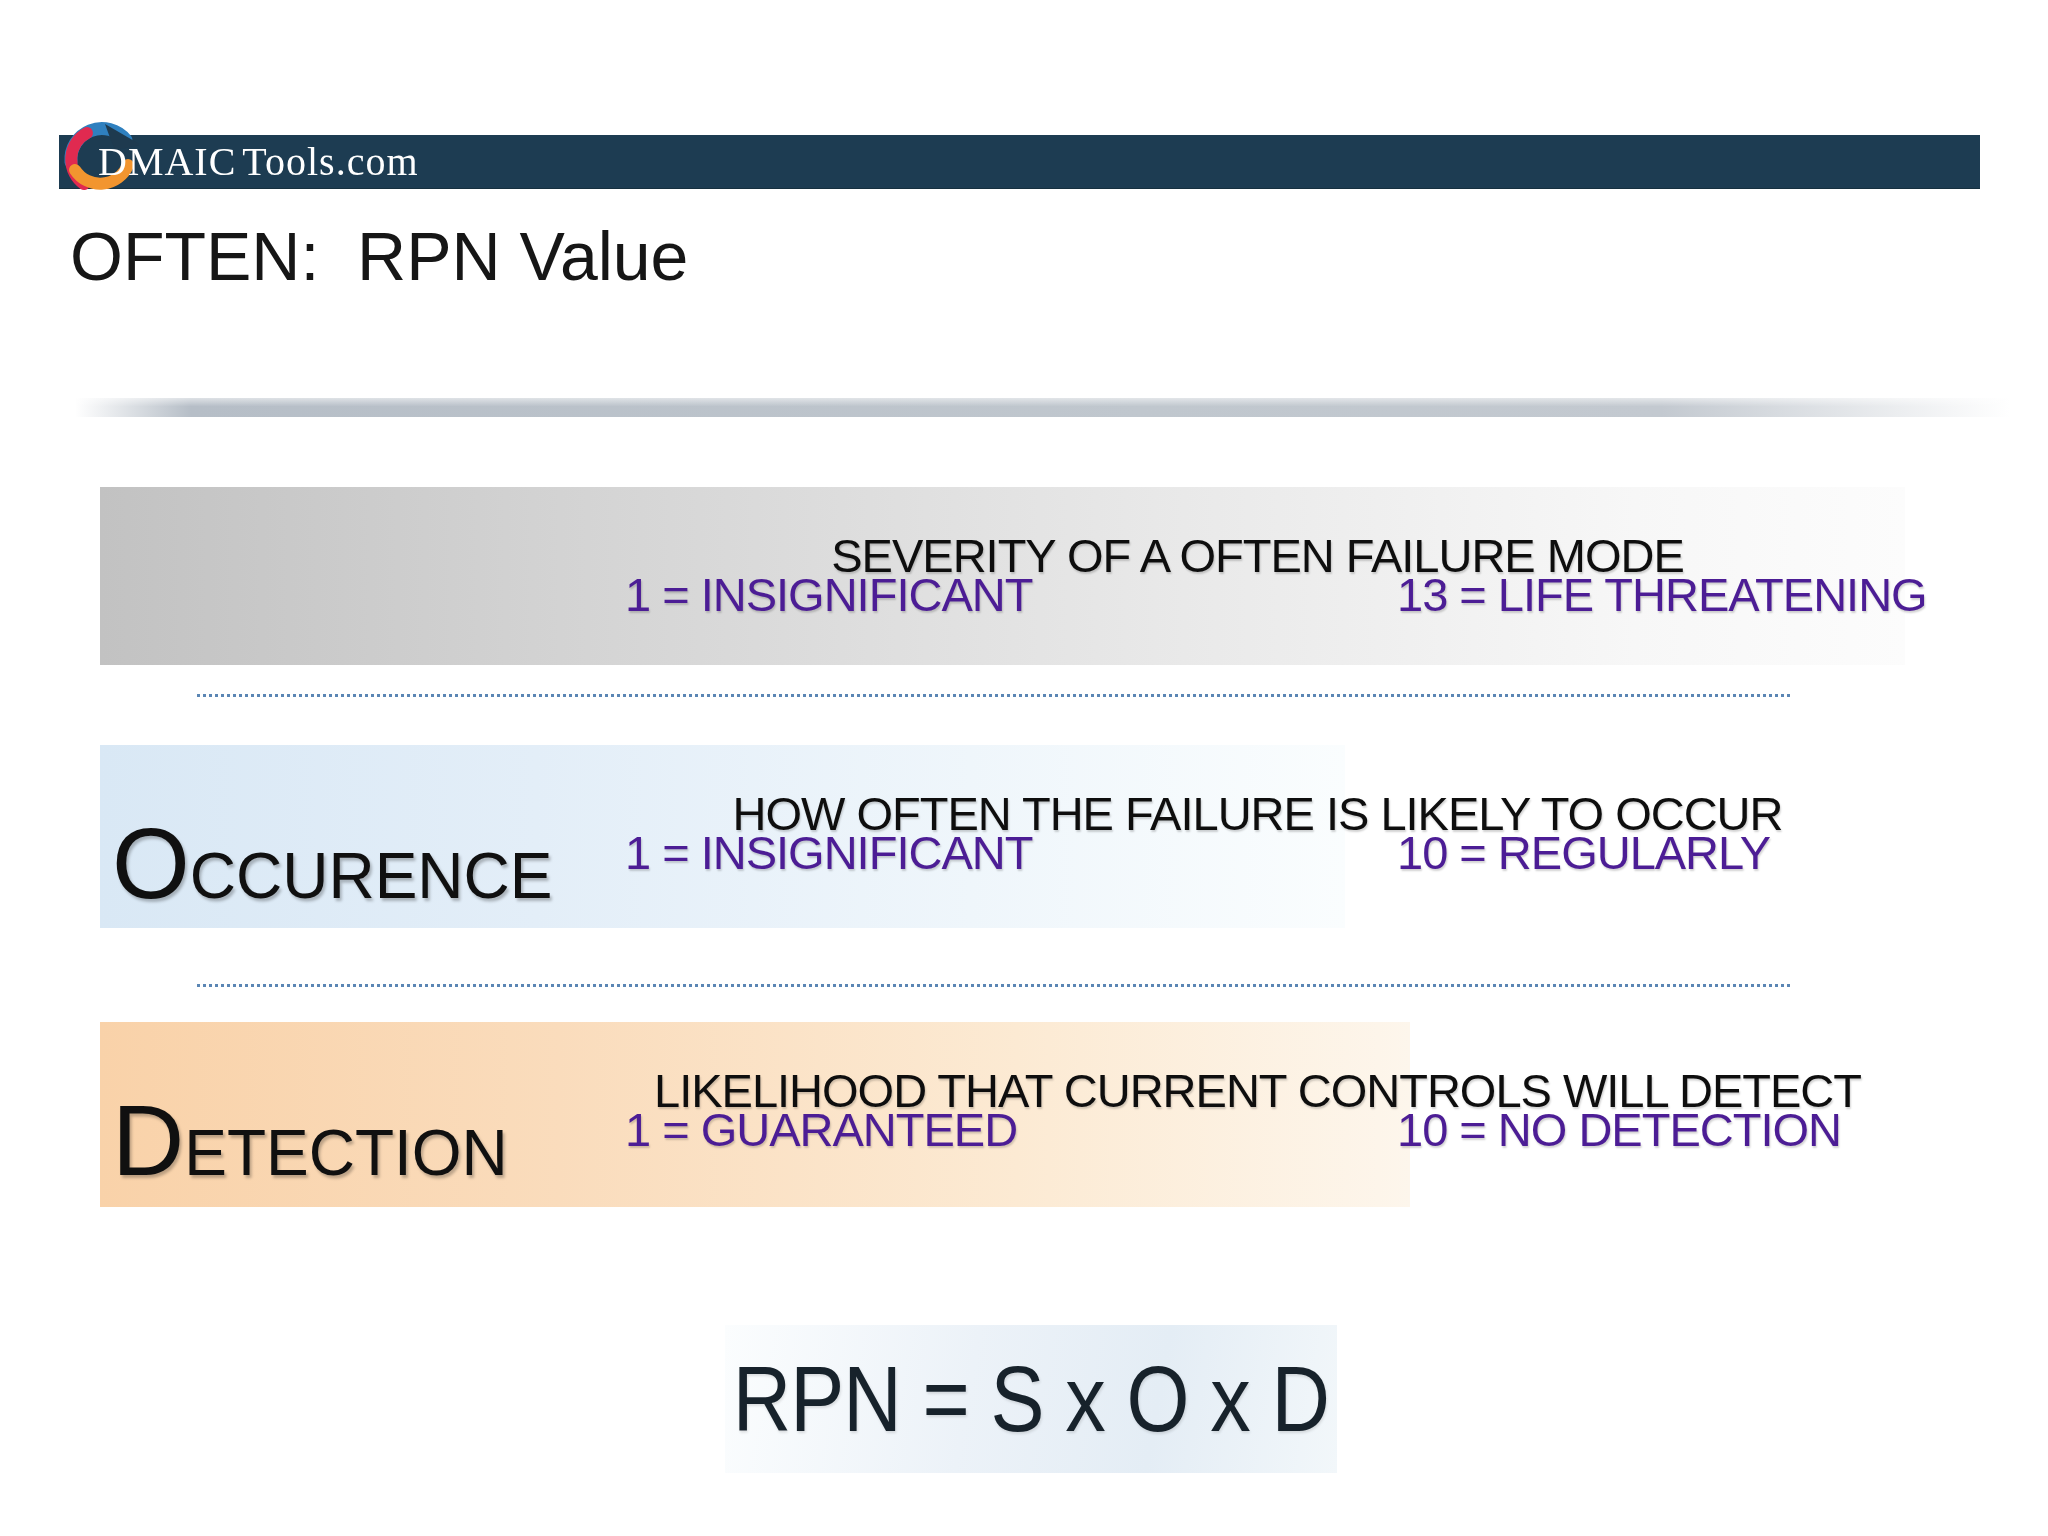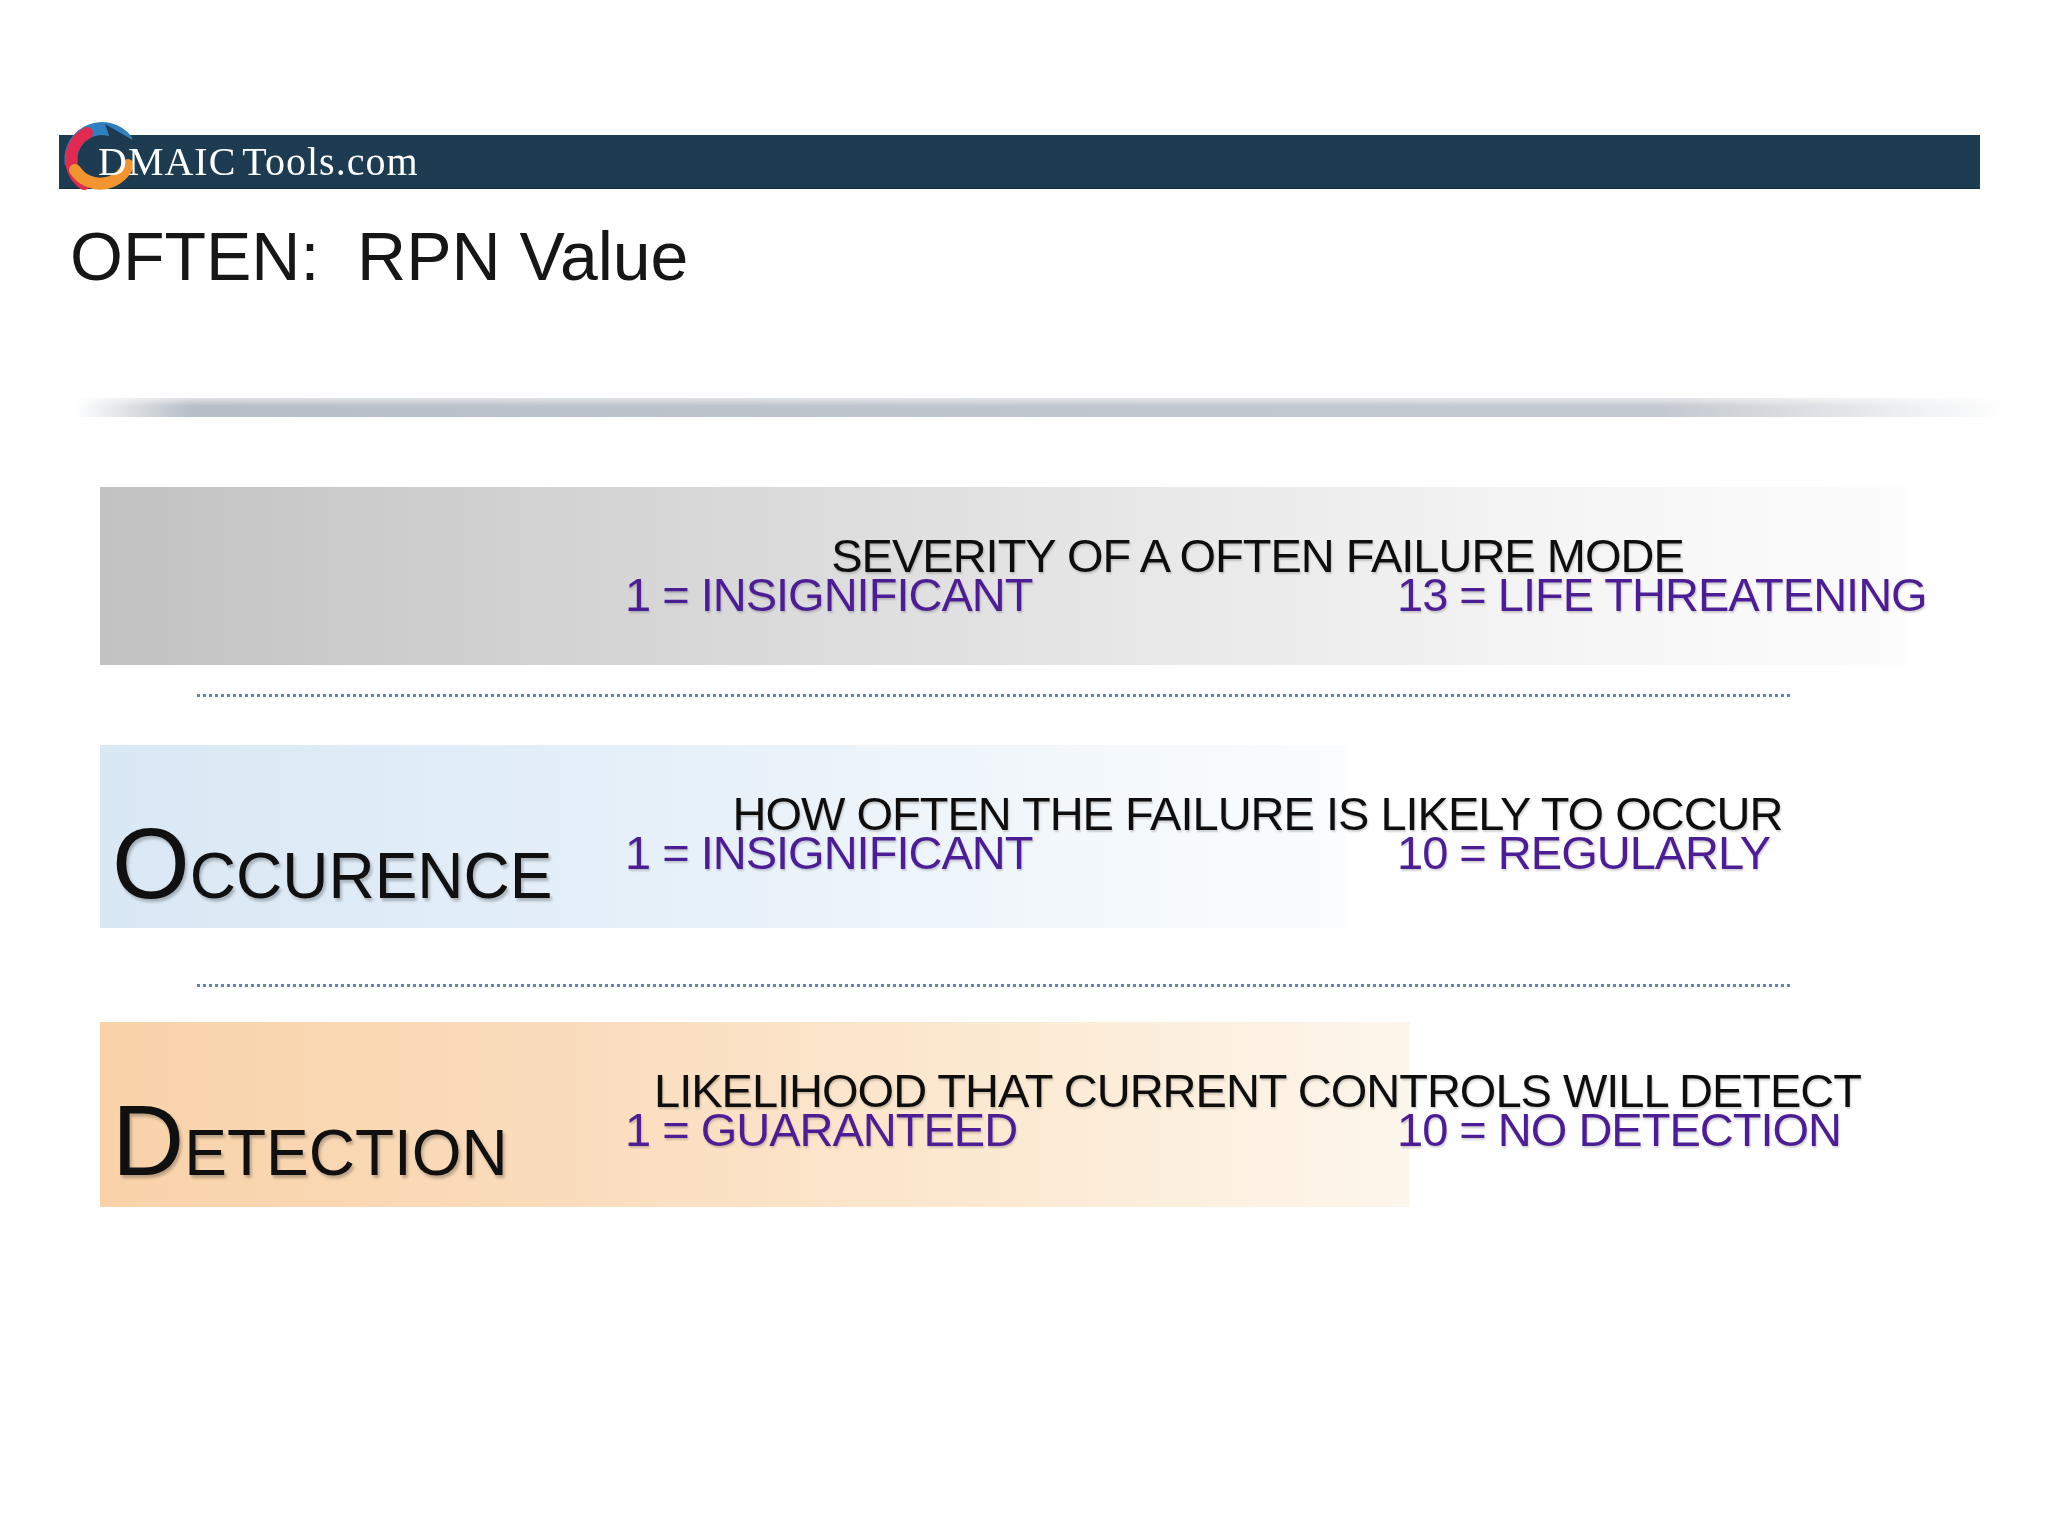--- a/index.html
+++ b/index.html
@@ -133,14 +133,17 @@
   <div class="dotline dot2"></div>
 
   <section class="row row-det">
     <div class="rowbg bg-det"></div>
     <div class="rowlabel"><span class="dropcap">D</span><span class="rest">ETECTION</span></div>
     <div class="desc">LIKELIHOOD THAT CURRENT CONTROLS WILL DETECT</div>
     <div class="low">1 = GUARANTEED</div>
     <div class="high">10 = NO DETECTION</div>
   </section>
 
+  <div class="formula-box">
+    <span class="formula-text">RPN = S x O x D</span>
+  </div>
 
 </div>
 
 </body></html>

